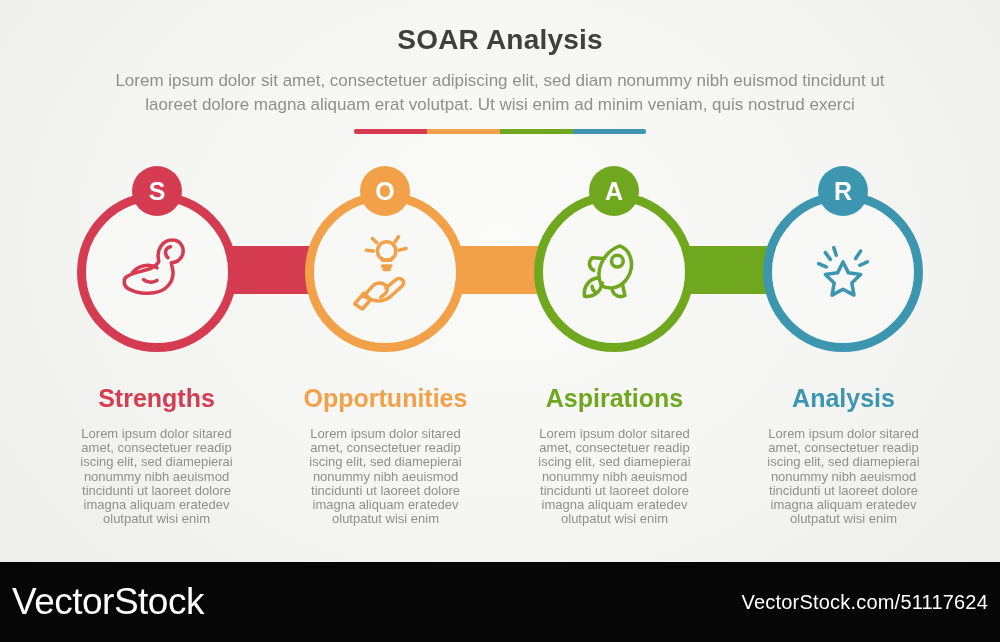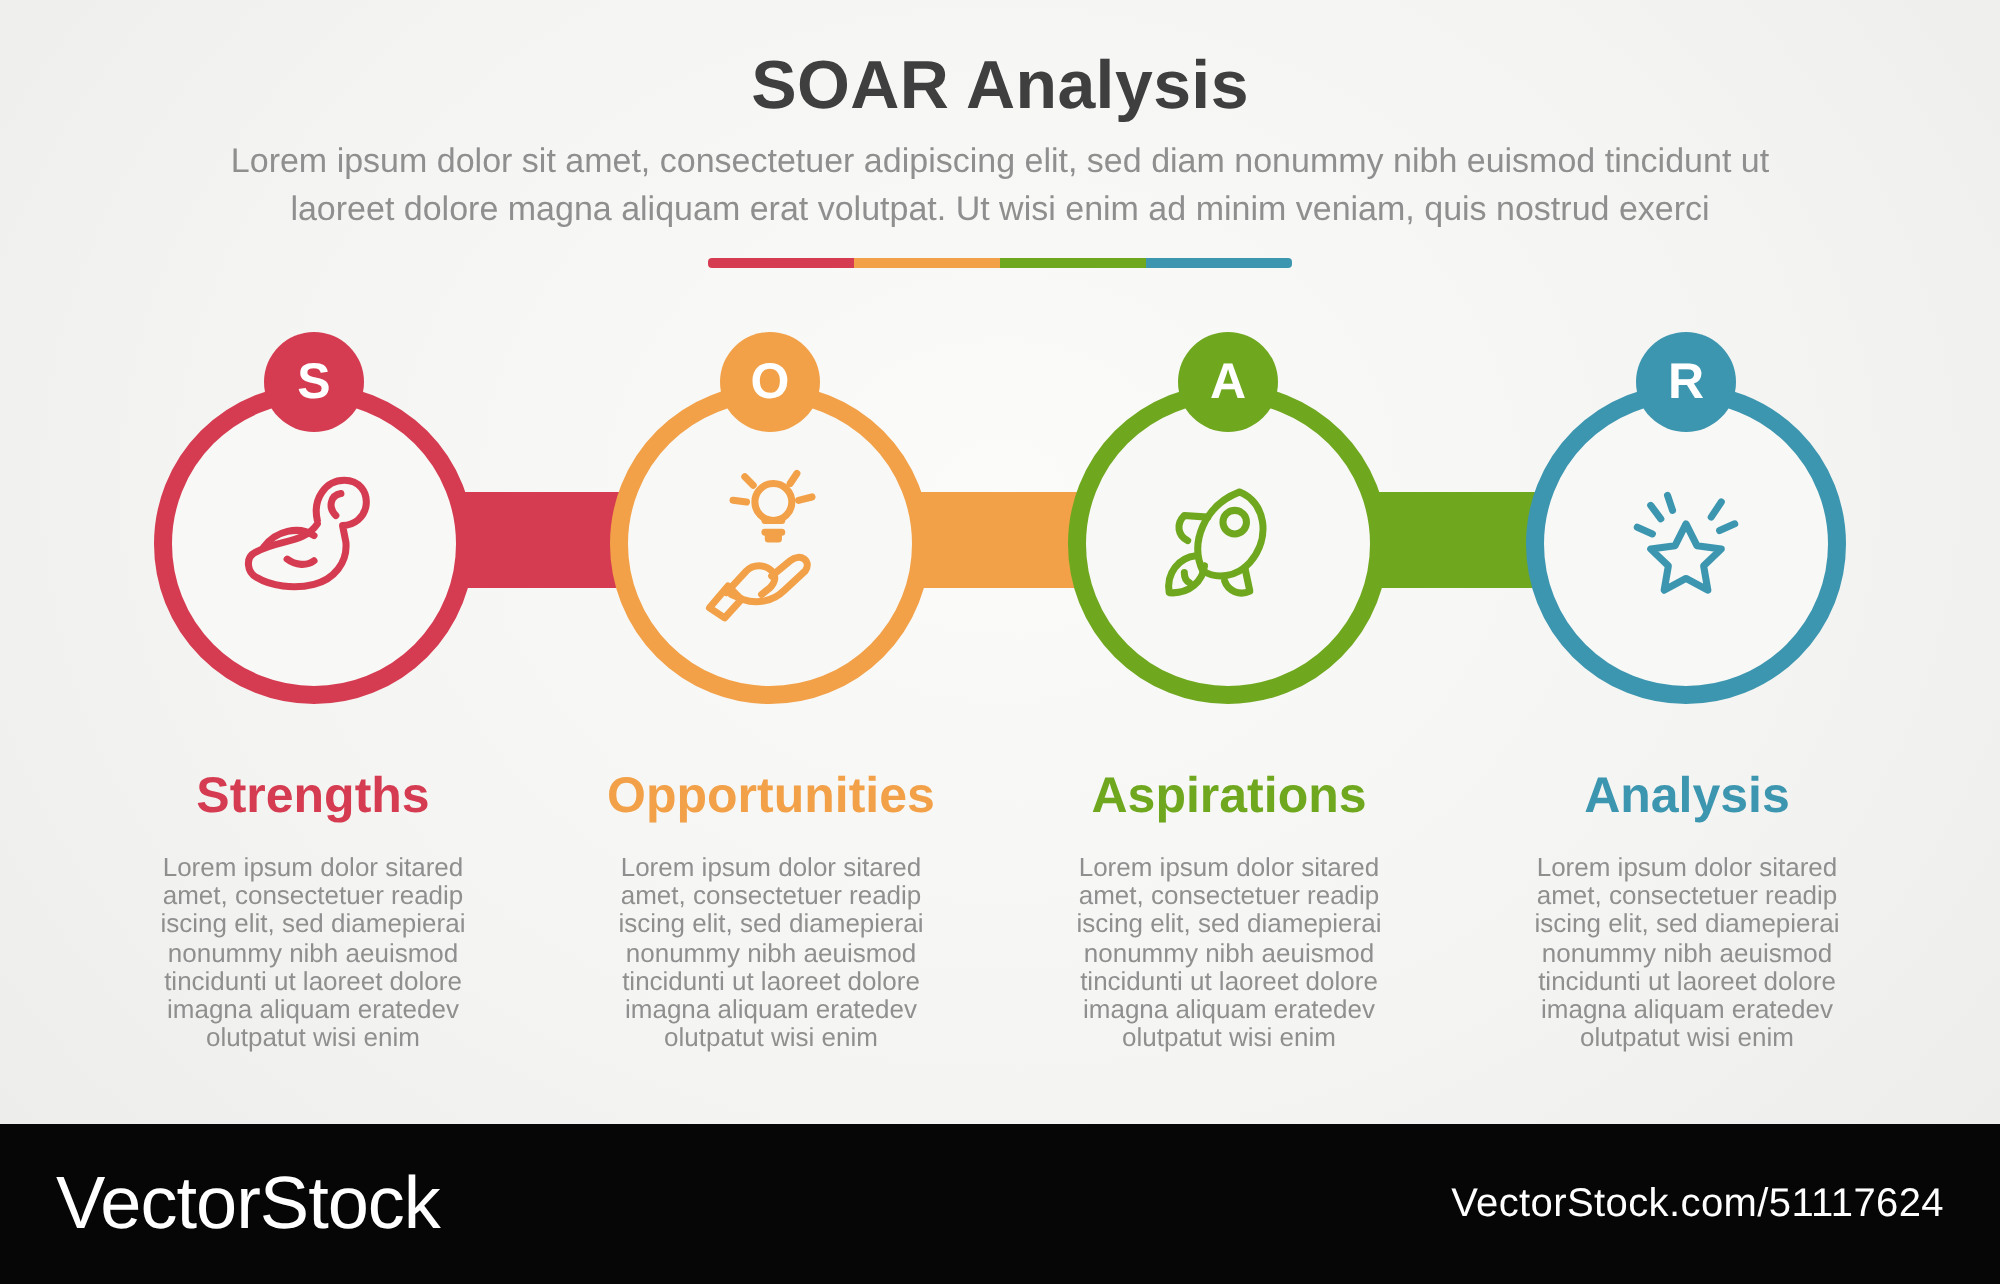--- a/index.html
+++ b/index.html
@@ -4,21 +4,21 @@
 <style>
   html,body{margin:0;padding:0;background:#e8e8e6;}
   .canvas{
     position:relative;width:1000px;height:642px;overflow:hidden;
     background:radial-gradient(ellipse at 50% 38%, #fbfbfa 0%, #f4f4f2 55%, #ebebe9 100%);
     font-family:"Liberation Sans", sans-serif;
   }
   
   .hdr-title{
     position:absolute;top:24px;left:0;width:100%;text-align:center;
-    font-size:34px;font-weight:700;color:#3f3f3f;letter-spacing:.2px;
+    font-size:28px;font-weight:700;color:#3f3f3f;letter-spacing:.2px;
   }
   .hdr-sub{
     position:absolute;top:69px;left:50%;transform:translateX(-50%);
     width:800px;text-align:center;font-size:17px;line-height:24px;color:#8f8f8f;
   }
   .divider{
     position:absolute;top:129px;left:50%;transform:translateX(-50%);
     width:292px;height:5px;display:flex;border-radius:2px;overflow:hidden;
   }
   .divider span{flex:1;height:100%;}
@@ -44,21 +44,21 @@
   .c4{left:763px;} .g4{left:818px;}
   
   .cols{position:absolute;left:42px;top:384px;width:916px;display:flex;}
   .col{width:229px;text-align:center;}
   .col h3{margin:0 0 14px 0;font-size:25px;font-weight:700;}
   .col p{margin:0 auto;width:172px;font-size:13px;line-height:14.2px;color:#8f8f8f;}
   
   .footer{
     position:absolute;left:0;bottom:0;width:100%;height:80px;background:#060606;
     display:flex;align-items:center;justify-content:space-between;
-    padding:0 28px;box-sizing:border-box;
+    padding:0 12px;box-sizing:border-box;
   }
   .brand{color:#ffffff;font-size:37px;font-weight:400;letter-spacing:-.5px;}
   .wm{color:#ffffff;font-size:20px;font-weight:400;letter-spacing:.2px;}
 </style>
 </head>
 <body>
 
 <div class="canvas">
 
   <div class="hdr-title">SOAR Analysis</div>

